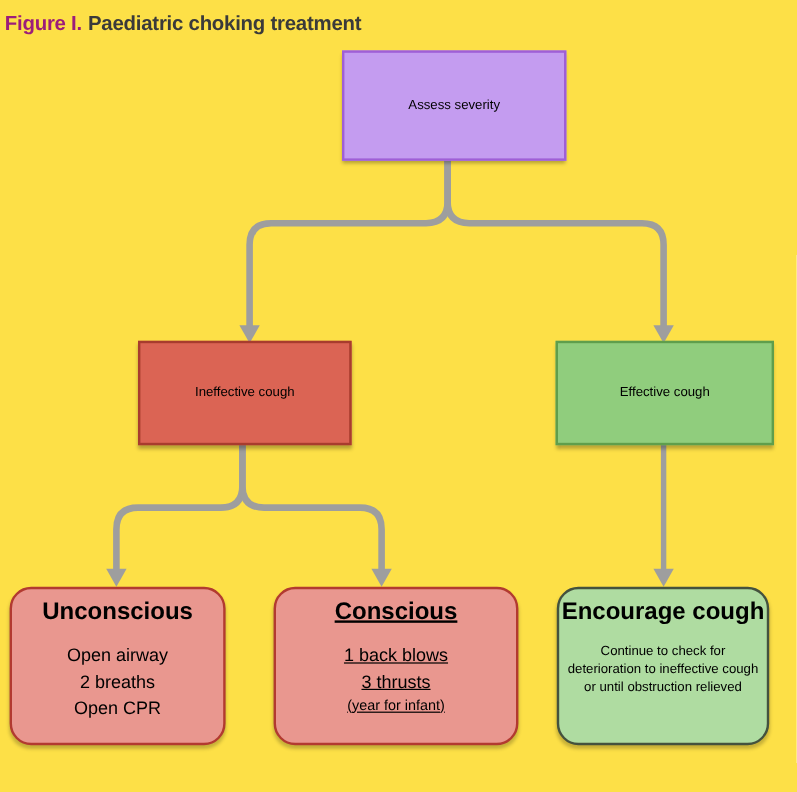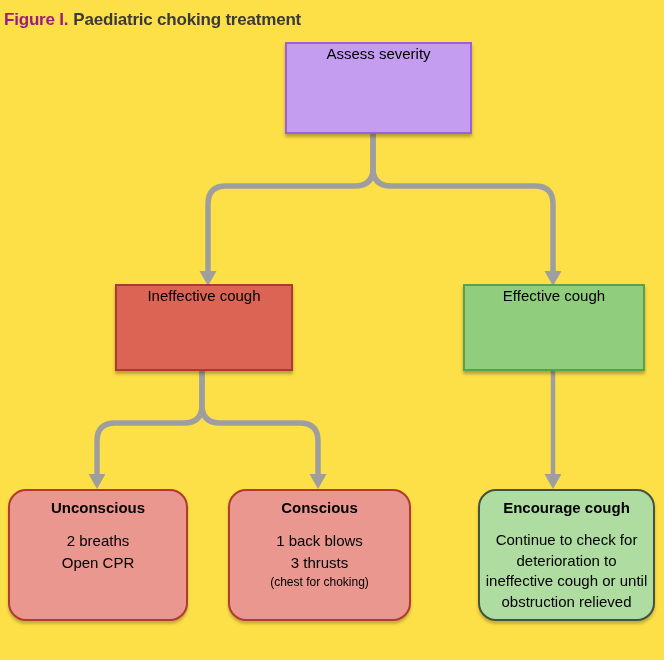--- a/index.html
+++ b/index.html
@@ -9,45 +9,45 @@
   }
   .fig-title{
     position:absolute;left:4px;top:10px;font-size:17px;font-weight:700;letter-spacing:-0.2px;
   }
   .fig-title .accent{color:var(--title-accent);}
   .fig-title .rest{color:var(--title-text);margin-left:5px;}
   svg.arrows{position:absolute;left:0;top:0;width:664px;height:660px;}
   svg.arrows path{fill:none;stroke:var(--arrow);stroke-width:5.5;stroke-linejoin:round;}
   svg.arrows polygon{fill:var(--arrow);}
   .node{
-    position:absolute;display:flex;justify-content:center;
-    text-align:center;font-size:15px;line-height:1.3;
+    position:absolute;display:flex;align-items:center;justify-content:center;
+    text-align:center;font-size:11px;line-height:1.3;
     box-shadow:0 3px 3px rgba(0,0,0,0.28);
   }
   .node-assess{left:285px;top:42px;width:183px;height:88px;
     background:var(--purple-fill);border:2px solid var(--purple-border);}
   .node-ineffective{left:115px;top:284px;width:174px;height:83px;
     background:var(--red-fill);border:2px solid var(--red-border);}
   .node-effective{left:463px;top:284px;width:178px;height:83px;
     background:var(--green-fill);border:2px solid var(--green-border);}
   .rounded{
     position:absolute;border-radius:18px;display:flex;flex-direction:column;
     align-items:center;text-align:center;padding-top:8px;box-sizing:border-box;
     box-shadow:0 3px 3px rgba(0,0,0,0.22);
   }
-  .rounded .r-title{font-weight:700;font-size:15px;margin-bottom:14px;}
+  .rounded .r-title{font-weight:700;font-size:20px;margin-bottom:14px;}
   .rounded .r-line{font-size:15px;line-height:1.45;}
   .rounded .r-note{font-size:12px;line-height:1.4;}
   .node-unconscious{left:8px;top:489px;width:180px;height:132px;
     background:var(--pink-fill);border:2px solid var(--pink-border);}
-  .node-conscious{left:228px;top:489px;width:183px;height:132px;
-    background:var(--pink-fill);border:2px solid var(--pink-border);}
-  .node-encourage{left:478px;top:489px;width:177px;height:132px;
+  .node-conscious{left:228px;top:489px;width:204px;height:132px;
+    background:var(--pink-fill);border:2px solid var(--pink-border);text-decoration:underline;}
+  .node-encourage{left:464px;top:489px;width:177px;height:132px;
     background:var(--lightgreen-fill);border:2px solid var(--lightgreen-border);text-align:center;}
-  .node-encourage .r-body{font-size:15px;line-height:1.38;padding:0 4px;}
+  .node-encourage .r-body{font-size:11px;line-height:1.38;padding:0 4px;}
   .caption{
     position:absolute;left:3px;top:636px;font-size:13.5px;font-weight:700;
     letter-spacing:-0.45px;color:var(--caption-text);
   }
 </style>
 </head>
 <body>
 
 <div class="page">
 
@@ -78,29 +78,30 @@
   <div class="node node-ineffective">
     <span>Ineffective cough</span>
   </div>
 
   <div class="node node-effective">
     <span>Effective cough</span>
   </div>
 
   <div class="rounded node-unconscious">
     <div class="r-title">Unconscious</div>
+    <div class="r-line">Open airway</div>
     <div class="r-line">2 breaths</div>
     <div class="r-line">Open CPR</div>
   </div>
 
   <div class="rounded node-conscious">
     <div class="r-title">Conscious</div>
     <div class="r-line">1 back blows</div>
     <div class="r-line">3 thrusts</div>
-    <div class="r-note">(chest for choking)</div>
+    <div class="r-note">(year for infant)</div>
   </div>
 
   <div class="rounded node-encourage">
     <div class="r-title">Encourage cough</div>
     <div class="r-body">Continue to check for deterioration to ineffective cough or until obstruction relieved</div>
   </div>
 
 
 </div>
 

